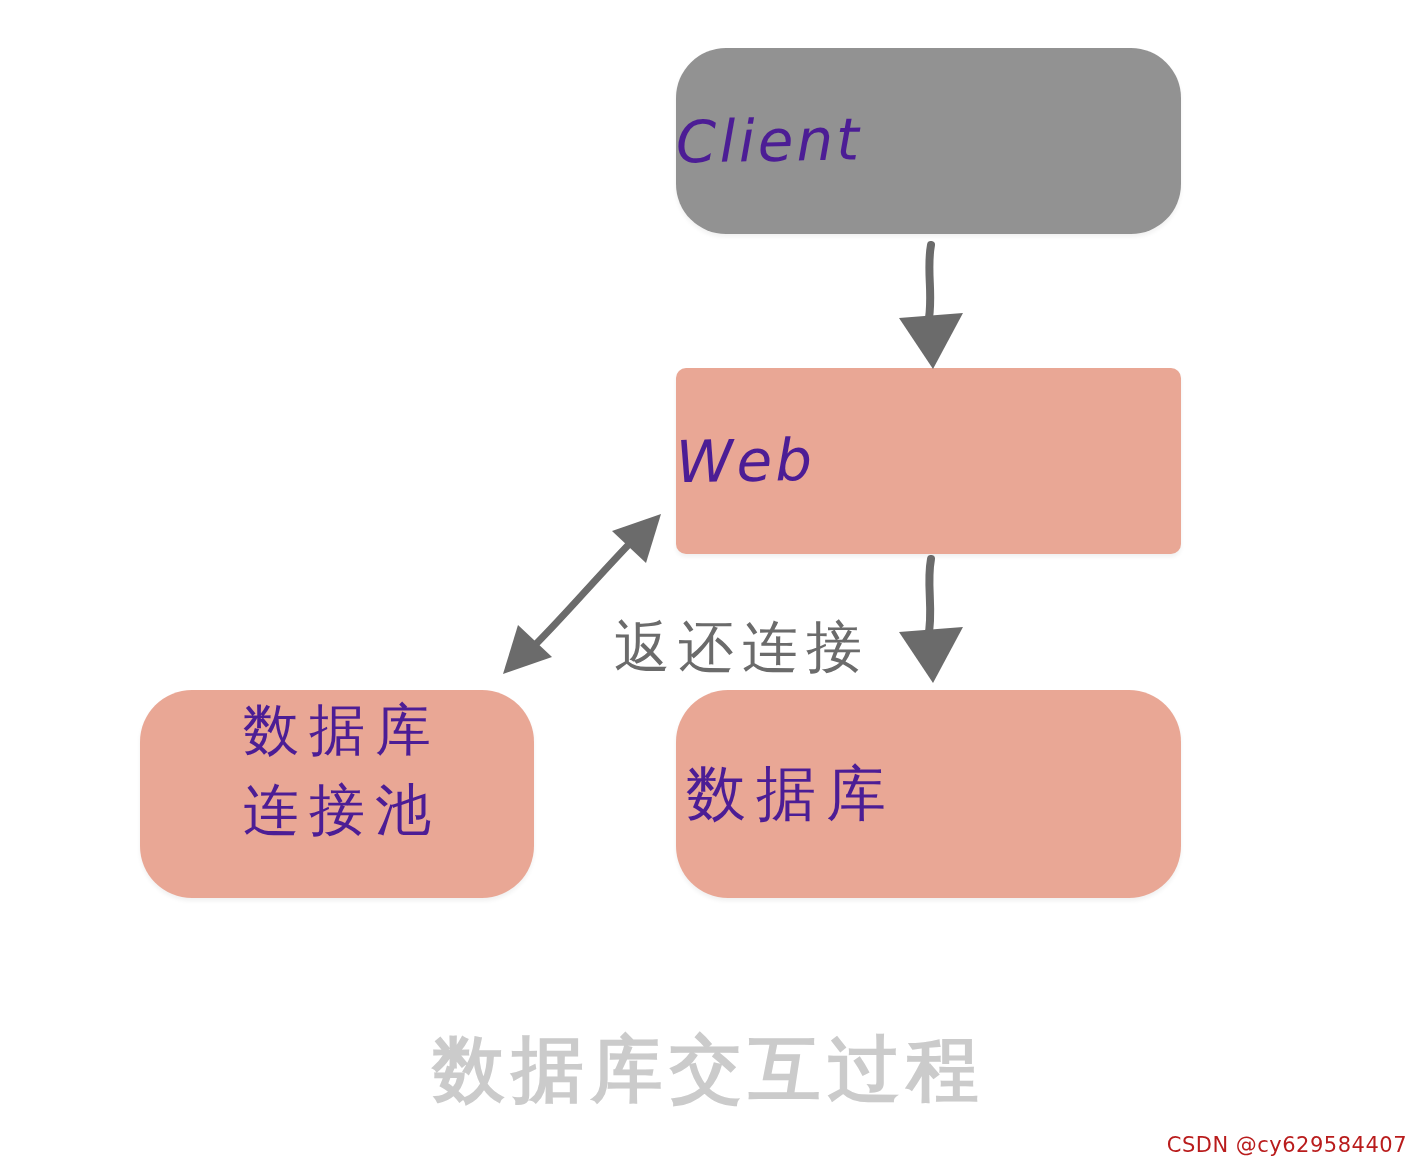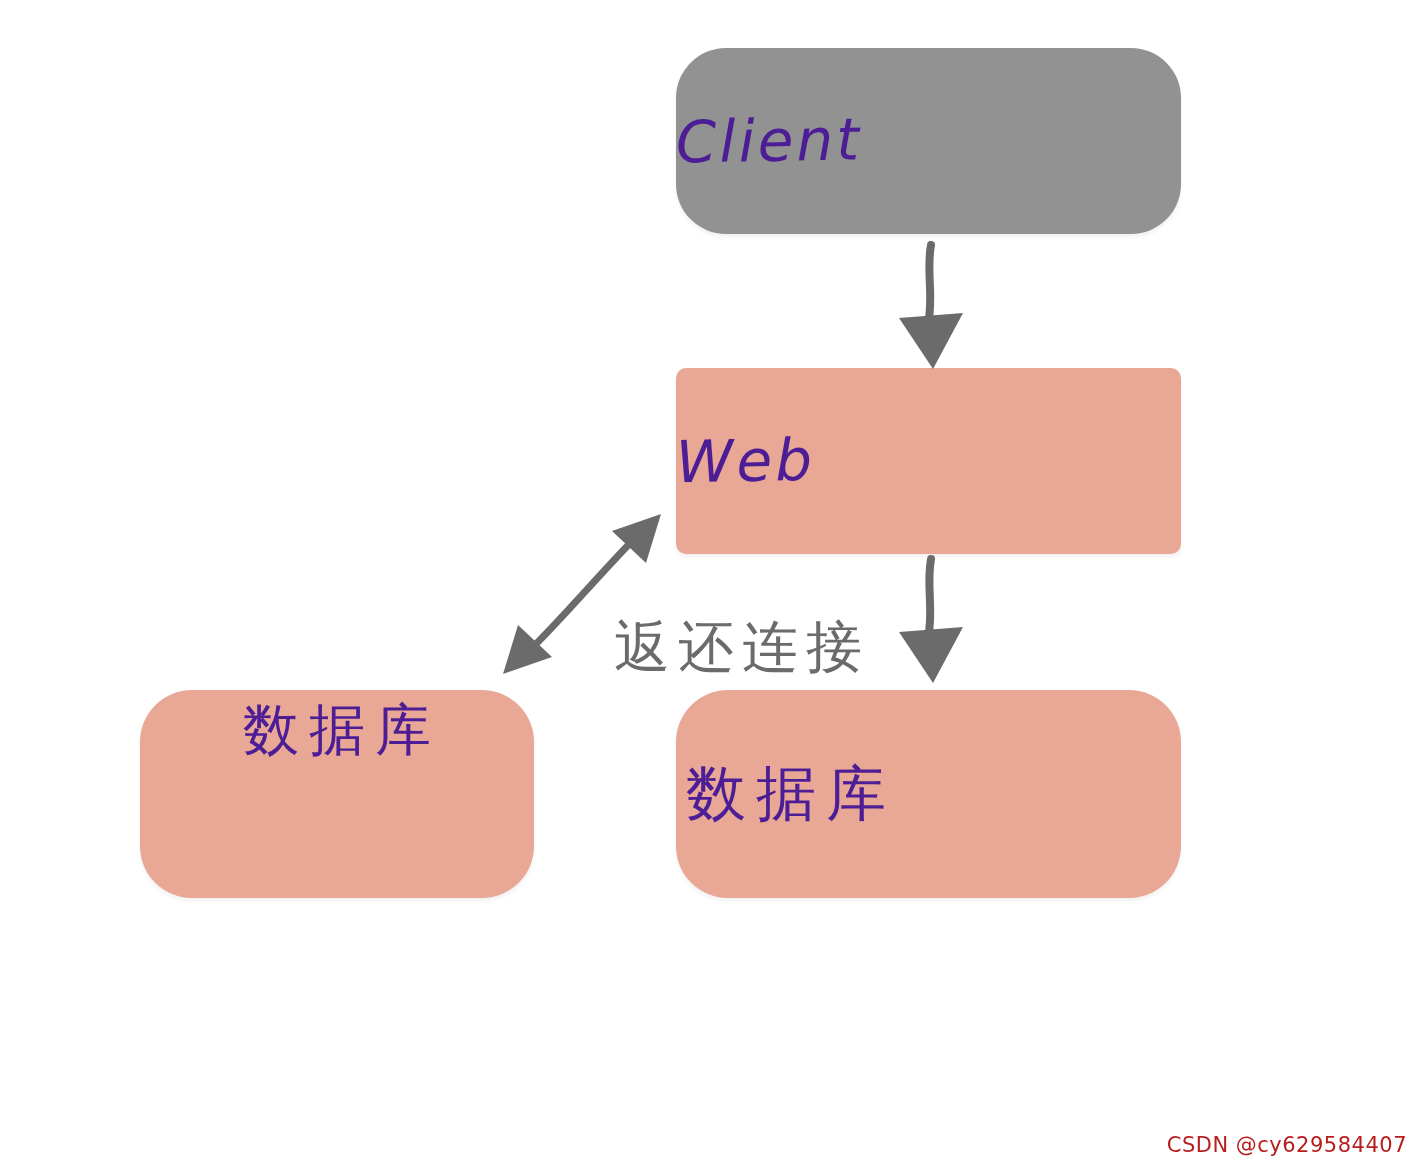--- a/index.html
+++ b/index.html
@@ -107,20 +107,21 @@
   <div class="node node-client">
     <span class="latin-label">Client</span>
   </div>
 
   <div class="node node-web">
     <span class="latin-label">Web</span>
   </div>
 
   <div class="node node-pool">
     <span class="pool-line">数据库</span>
+    <span class="pool-line">连接池</span>
   </div>
 
   <div class="node node-database">
     <span class="cjk-node-label">数据库</span>
   </div>
 
   <svg class="arrows" viewBox="0 0 1418 1164" xmlns="http://www.w3.org/2000/svg">
 
     <g>
       <path d="M931 245 C926 272 934 296 928 324" fill="none" stroke-width="8" stroke-linecap="round" stroke="#6b6b6b"></path>
@@ -138,16 +139,17 @@
       <path d="M529 651 C560 621 597 577 636 537" fill="none" stroke-width="7" stroke-linecap="round" stroke="#6b6b6b"></path>
       <path d="M535 644 C563 618 596 580 630 544" fill="none" opacity="0.5" stroke-width="3" stroke-linecap="round" stroke="#6b6b6b"></path>
       <polygon points="503,674 552,657 518,625" stroke-width="5" stroke-linejoin="round" fill="#6b6b6b"></polygon>
       <polygon points="661,514 646,563 612,531" stroke-width="5" stroke-linejoin="round" fill="#6b6b6b"></polygon>
     </g>
   </svg>
 
 
   <div class="edge-label label-release">返还连接</div>
 
+  <div class="caption">数据库交互过程</div>
 
   <div class="watermark">CSDN @cy629584407</div>
 
 </div>
 
 </body></html>

